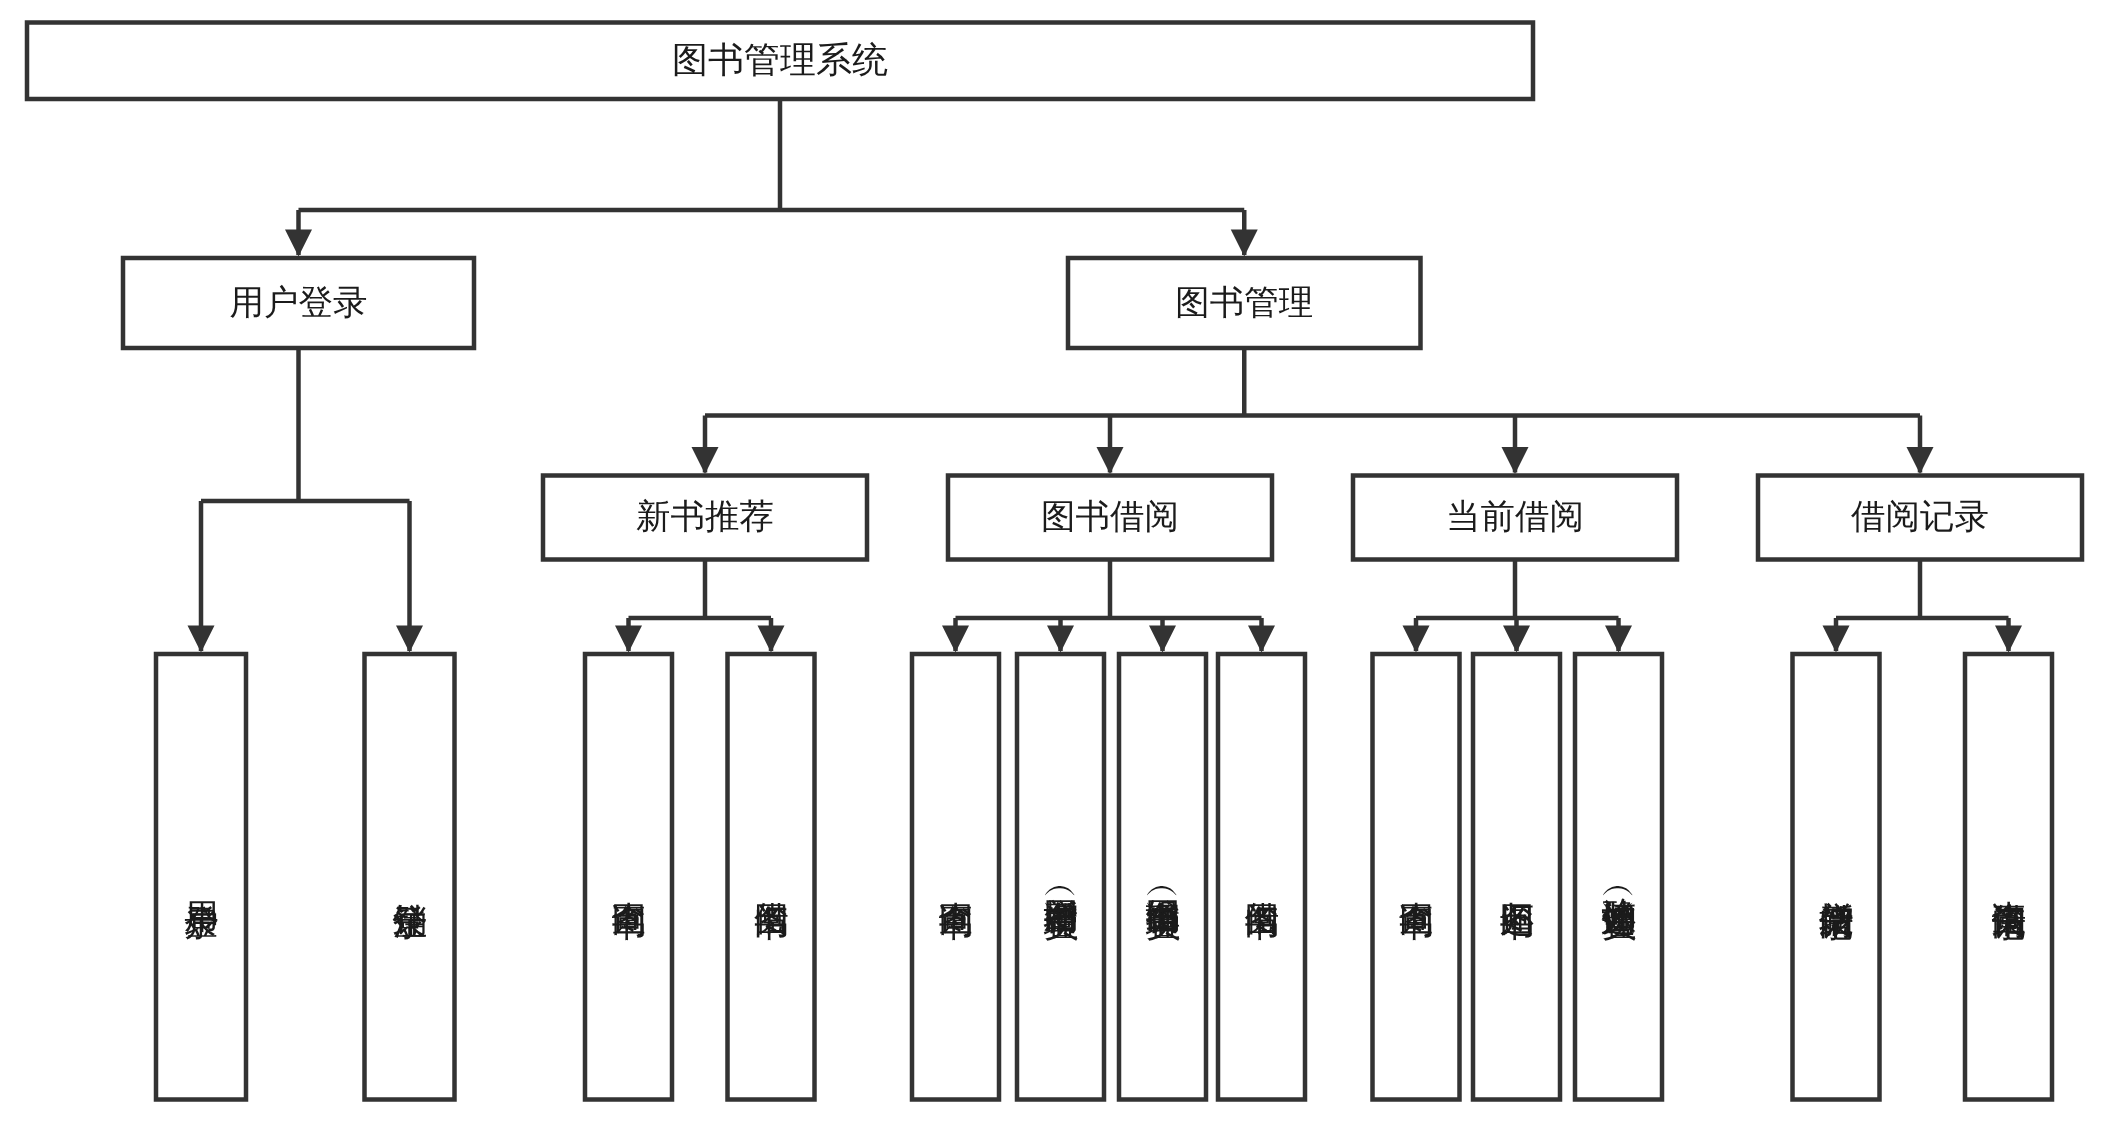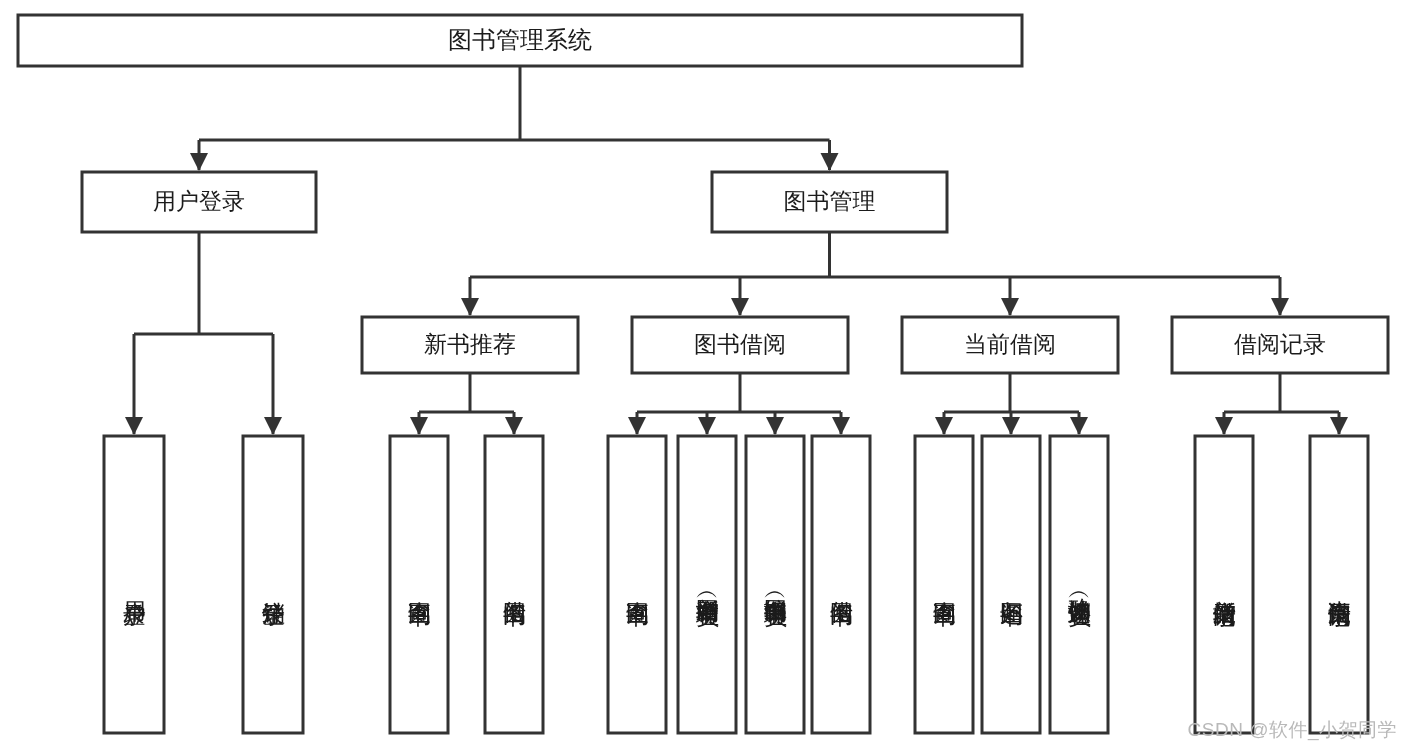--- a/index.html
+++ b/index.html
@@ -183,14 +183,13 @@
       <div class="leaf-label" style="left: 608px; top: 436px; width: 58px; height: 297px;">查询图书</div>
       <div class="leaf-label" style="left: 678px; top: 436px; width: 58px; height: 297px;">新增图书（管理员）</div>
       <div class="leaf-label" style="left: 746px; top: 436px; width: 58px; height: 297px;">编辑图书（管理员）</div>
       <div class="leaf-label" style="left: 812px; top: 436px; width: 58px; height: 297px;">借阅图书</div>
       <div class="leaf-label" style="left: 915px; top: 436px; width: 58px; height: 297px;">查询图书</div>
       <div class="leaf-label" style="left: 982px; top: 436px; width: 58px; height: 297px;">归还图书</div>
       <div class="leaf-label" style="left: 1050px; top: 436px; width: 58px; height: 297px;">确认归还（管理员）</div>
       <div class="leaf-label" style="left: 1195px; top: 436px; width: 58px; height: 297px;">新增借阅记录</div>
       <div class="leaf-label" style="left: 1310px; top: 436px; width: 58px; height: 297px;">查询借阅记录</div>
     </div>
-  <div class="watermark">CSDN @软件_小贺同学</div>
 </div>
 
 </body></html>

